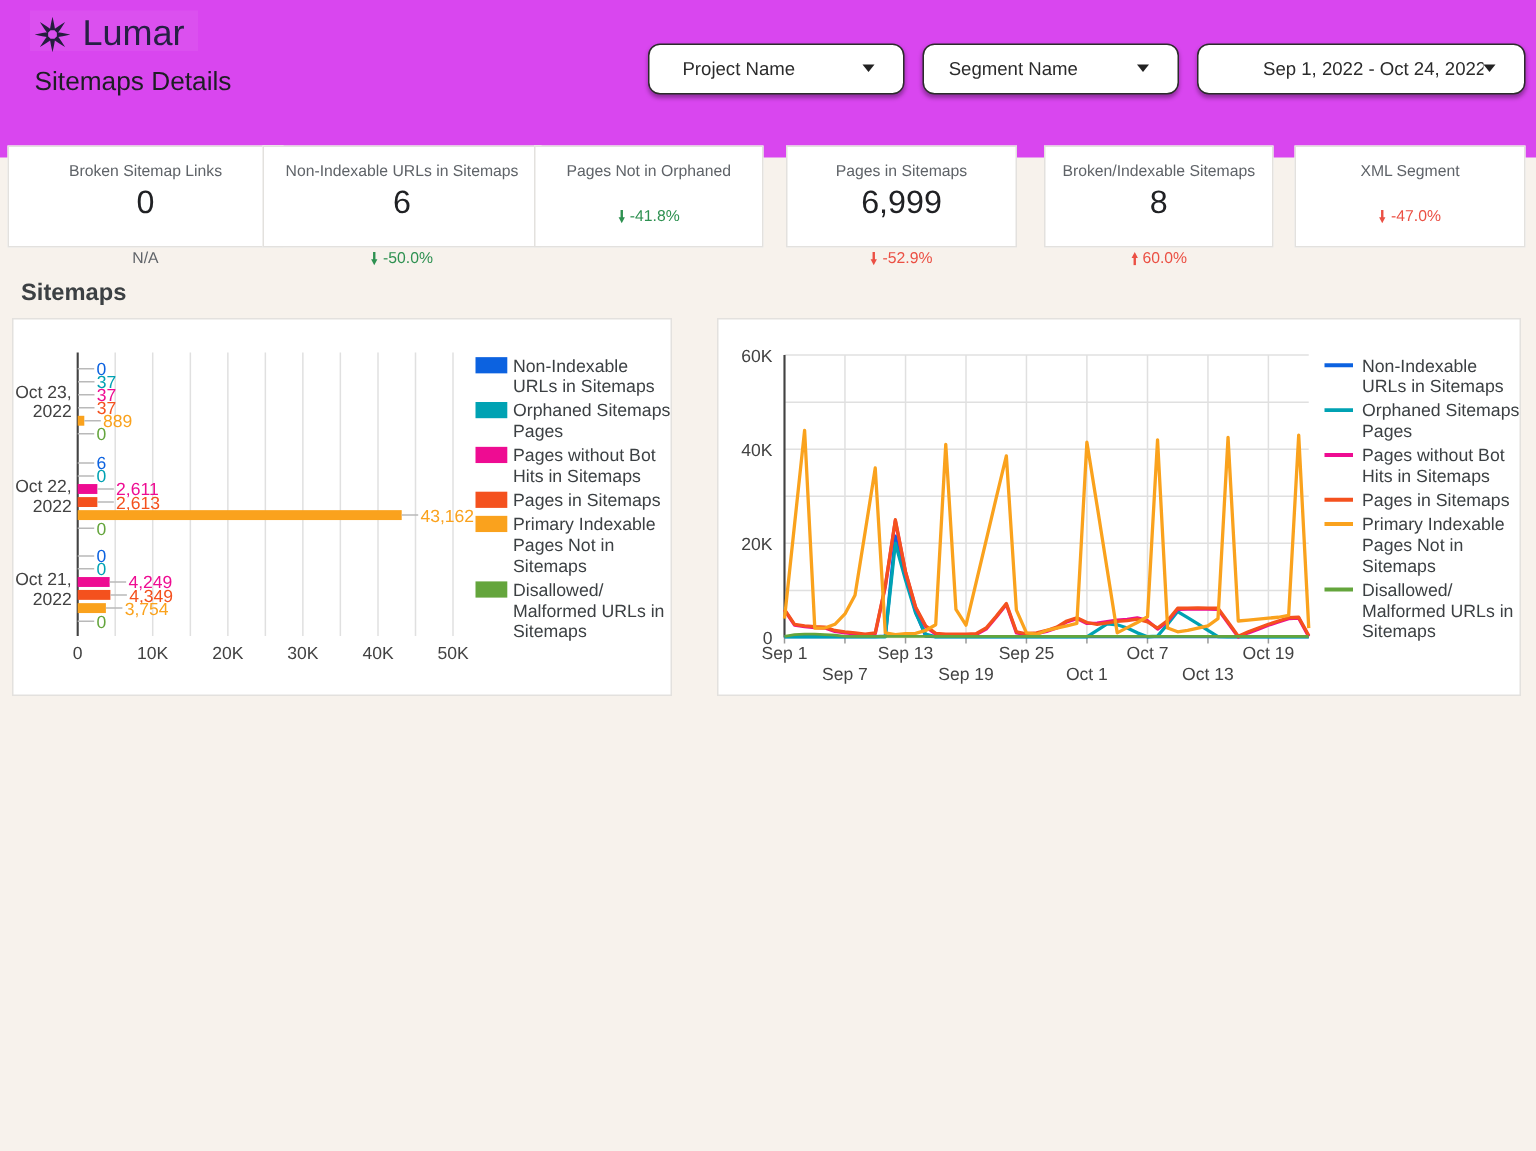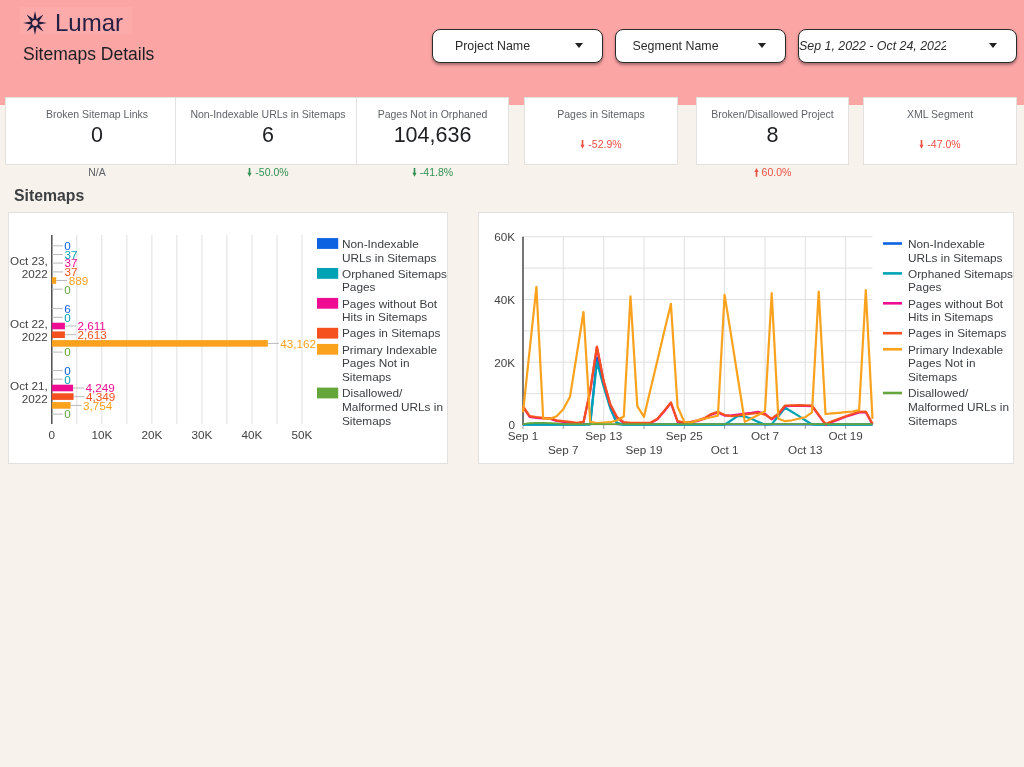--- a/index.html
+++ b/index.html
@@ -1,28 +1,28 @@
 <!DOCTYPE html>
 <html><head>
 <meta charset="utf-8">
 <style>
   * { margin:0; padding:0; box-sizing:border-box; }
   html,body { width:1024px; height:767px; overflow:hidden;
     font-family:"Liberation Sans", sans-serif; background:#f7f2ec; }
-  #header { position:absolute; left:0; top:0; width:1024px; height:105px; background:#fca5a5; }
+  #header { position:absolute; left:0; top:0; width:1024px; height:105px; background:#d946ef; }
   #logobg { position:absolute; left:20px; top:7px; width:112px; height:27px; background:rgba(255,255,255,0.06); }
   #logo { position:absolute; left:23px; top:9px; display:flex; align-items:center; }
   #logoname { font-size:24px; font-weight:500; color:#262044; margin-left:8px; }
   #ptitle { position:absolute; left:23px; top:44px; font-size:17.5px; font-weight:normal; color:#1d1e23; }
   .drop { position:absolute; top:29px; height:34px; background:#fff; border:1.6px solid #2b2b2b;
      border-radius:8px; display:flex; align-items:center; justify-content:center;
      font-size:12.4px; color:#2b2b2b; box-shadow:0 2px 3px rgba(0,0,0,0.35); padding-right:50px; }
   .caret { width:0; height:0; border-left:4.2px solid transparent; border-right:4.2px solid transparent;
      border-top:5.2px solid #222; position:absolute; right:19px; top:13px; }
-  .drop.dclip { justify-content:flex-start; padding-left:0; padding-right:0;font-style:italic; }
+  .drop.dclip { justify-content:center; padding-left:16px; padding-right:0; }
   .clab { width:147px; overflow:hidden; white-space:nowrap; display:inline-block; }
   .kpi { position:absolute; top:97px; height:68px; background:#fff; border:1px solid #e3e1de;
      text-align:center; }
   .kt { font-size:10.5px; color:#5f6368; margin-top:10px; white-space:nowrap; letter-spacing:0; }
   .kv { font-size:21.5px; color:#202124; margin-top:3px; }
   .chg { font-size:10.5px; margin-top:18px; display:flex; align-items:center; justify-content:center; }
   #secttitle { position:absolute; left:14px; top:187px; font-size:15.8px; font-weight:bold; color:#3c4043; }
   .card { position:absolute; top:212px; background:#fff; border:1px solid #e3e1de; }
 </style>
 </head>
@@ -56,33 +56,33 @@
 </div>
 <div class="kpi" style="left:175px;width:186px">
   <div class="kt">Non-Indexable URLs in Sitemaps</div>
   <div class="kv">6</div>
   <div class="chg" style="color:#2e9151"><svg width="5" height="9" viewBox="0 0 5 9" style="margin-right:3px">
         <path d="M1.7,0 h1.6 v4.8 h1.3 L2.5,8.8 L0.4,4.8 h1.3 Z" fill="#2e9151"></path>
       </svg>-50.0%</div>
 </div>
 <div class="kpi" style="left:356px;width:153px">
   <div class="kt">Pages Not in Orphaned</div>
-  <div class="kv">104,636</div>
   <div class="chg" style="color:#2e9151"><svg width="5" height="9" viewBox="0 0 5 9" style="margin-right:3px">
         <path d="M1.7,0 h1.6 v4.8 h1.3 L2.5,8.8 L0.4,4.8 h1.3 Z" fill="#2e9151"></path>
       </svg>-41.8%</div>
 </div>
 <div class="kpi" style="left:524px;width:154px">
   <div class="kt">Pages in Sitemaps</div>
+  <div class="kv">6,999</div>
   <div class="chg" style="color:#eb5044"><svg width="5" height="9" viewBox="0 0 5 9" style="margin-right:3px">
         <path d="M1.7,0 h1.6 v4.8 h1.3 L2.5,8.8 L0.4,4.8 h1.3 Z" fill="#eb5044"></path>
       </svg>-52.9%</div>
 </div>
 <div class="kpi" style="left:696px;width:153px">
-  <div class="kt">Broken/Disallowed Project</div>
+  <div class="kt">Broken/Indexable Sitemaps</div>
   <div class="kv">8</div>
   <div class="chg" style="color:#eb5044"><svg width="5" height="9" viewBox="0 0 5 9" style="margin-right:3px">
         <path d="M1.7,8.8 h1.6 v-4.8 h1.3 L2.5,0 L0.4,4 h1.3 Z" fill="#eb5044"></path>
       </svg>60.0%</div>
 </div>
 <div class="kpi" style="left:863px;width:154px">
   <div class="kt">XML Segment</div>
   <div class="chg" style="color:#eb5044"><svg width="5" height="9" viewBox="0 0 5 9" style="margin-right:3px">
         <path d="M1.7,0 h1.6 v4.8 h1.3 L2.5,8.8 L0.4,4.8 h1.3 Z" fill="#eb5044"></path>
       </svg>-47.0%</div>

